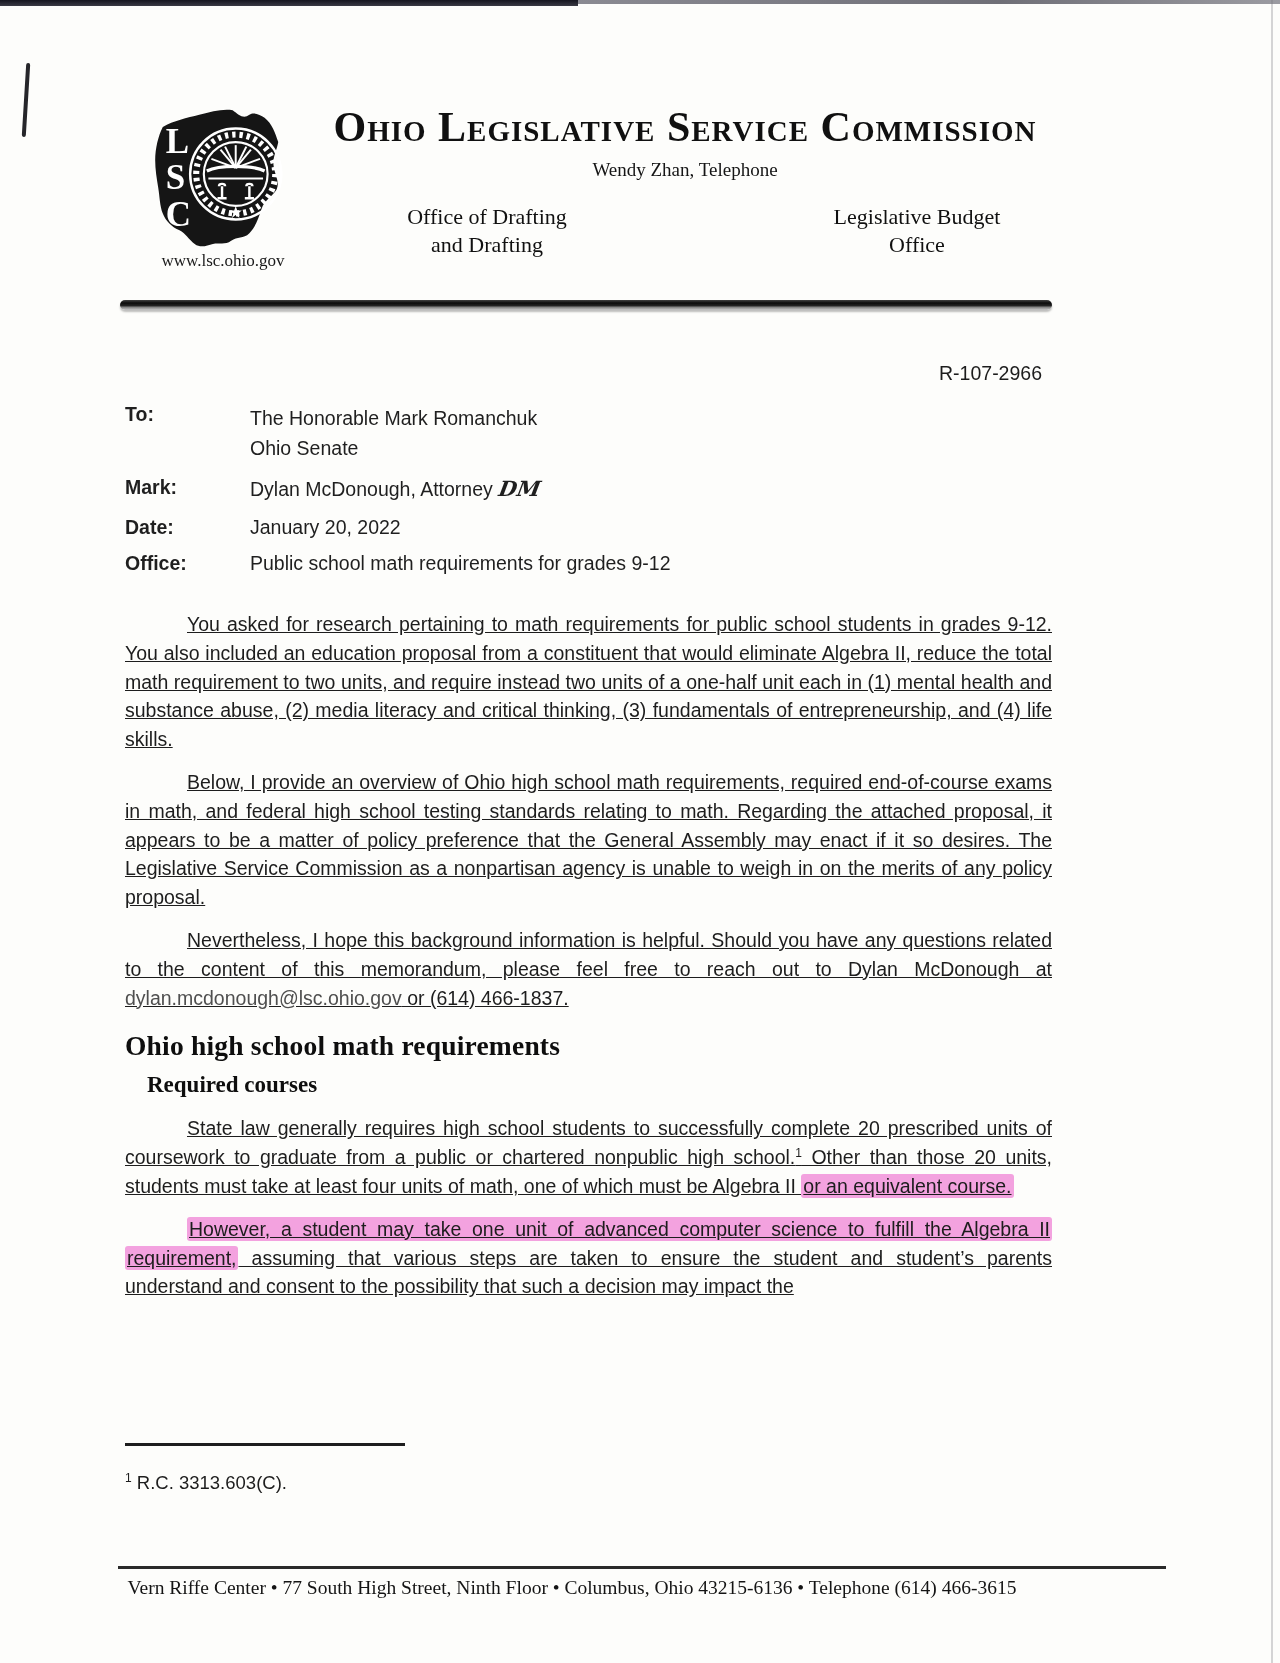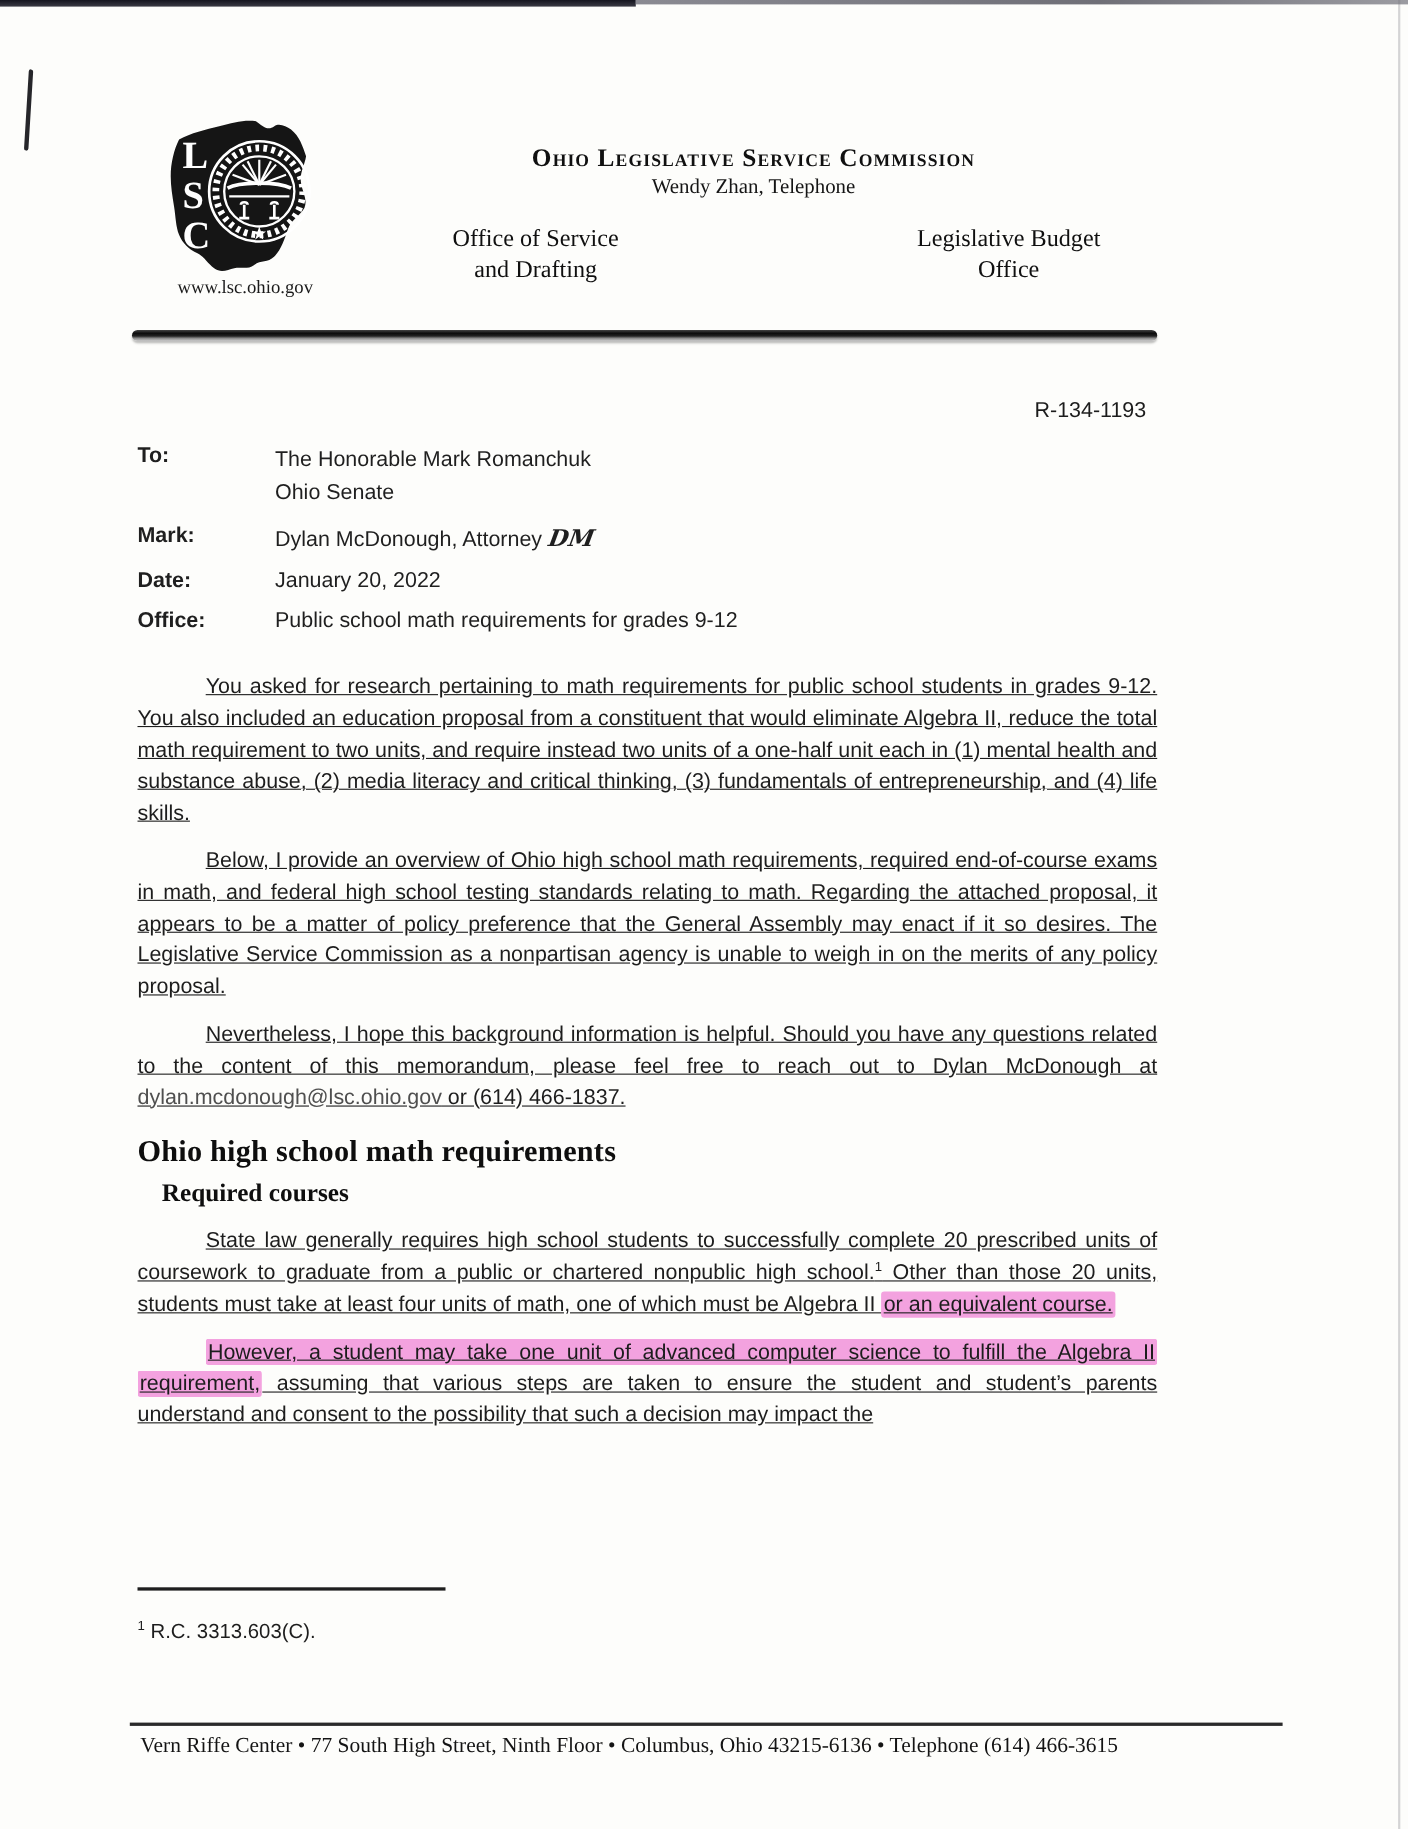--- a/index.html
+++ b/index.html
@@ -18,21 +18,21 @@
   .scan-right-edge { position:absolute; top:0; right:7px; width:2px; height:100%; background:rgba(120,120,125,.30); }
   .pen-mark { position:absolute; left:24px; top:63px; width:4px; height:74px; background:#26262a; border-radius:2px; transform:rotate(3.5deg); }
 
   
   .letterhead { position:absolute; top:95px; left:125px; width:930px; height:205px; }
   .logo { position:absolute; left:18px; top:0; width:152px; height:158px; }
   .website { position:absolute; left:8px; top:156px; width:180px; text-align:center;
              font-family:"Liberation Serif", serif; font-size:17px; color:#1a1a1a; }
   .org-title { position:absolute; left:190px; right:0; top:8px; text-align:center;
                font-family:"Liberation Serif", serif; font-variant:small-caps; font-weight:600;
-               font-size:23px; letter-spacing:1px; color:#101010;margin-top:28px; }
+               font-size:42px; letter-spacing:1px; color:#101010; }
   .director { position:absolute; left:190px; right:0; top:64px; text-align:center;
               font-family:"Liberation Serif", serif; font-size:19px; color:#151515; }
   .office { position:absolute; top:108px; width:300px; text-align:center;
             font-family:"Liberation Serif", serif; font-size:22px; line-height:28px; color:#101010; }
   .office-left { left:212px; }
   .office-right { left:642px; }
   .header-rule { position:absolute; top:300px; left:120px; width:932px; height:10px;
     background:linear-gradient(to bottom,#444 0%,#0c0c0c 30%,#222 55%,#8a8a8a 75%,#c9c9c9 100%);
     border-radius:5px; box-shadow:0 2px 2px rgba(0,0,0,.25); }
 
@@ -105,31 +105,31 @@
         <path d="M43,55 L79,55" stroke-width="1.4"></path>
         <path d="M52,60 L52,68 M49,68 L55,68 M50,60 C50,58 54,58 54,60" stroke-width="1.6"></path>
         <path d="M70,60 L70,68 M67,68 L73,68 M68,60 C68,58 72,58 72,60" stroke-width="1.6"></path>
         <path d="M61,73 L62,76 L65,76 L62.5,78 L63.5,81 L61,79 L58.5,81 L59.5,78 L57,76 L60,76 Z" fill="#fff" stroke="none"></path>
       </g>
     </svg>
     <div class="website">www.lsc.ohio.gov</div>
     <div class="org-title">Ohio Legislative Service Commission</div>
     <div class="director">Wendy Zhan, Telephone</div>
     <div class="office office-left">
-      <div>Office of Service</div>
+      <div>Office of Drafting</div>
       <div>and Drafting</div>
     </div>
     <div class="office office-right">
       <div>Legislative Budget</div>
       <div>Office</div>
     </div>
   </div>
   <div class="header-rule"></div>
 
-  <div class="ref-number">R-134-1193</div>
+  <div class="ref-number">R-107-2966</div>
 
   <div class="memo-fields">
     <div class="memo-row row-to">
       <div class="memo-label">To:</div>
       <div class="memo-value">
         <div class="line">The Honorable Mark Romanchuk</div>
         <div class="line">Ohio Senate</div>
       </div>
     </div>
     <div class="memo-row row-from">

